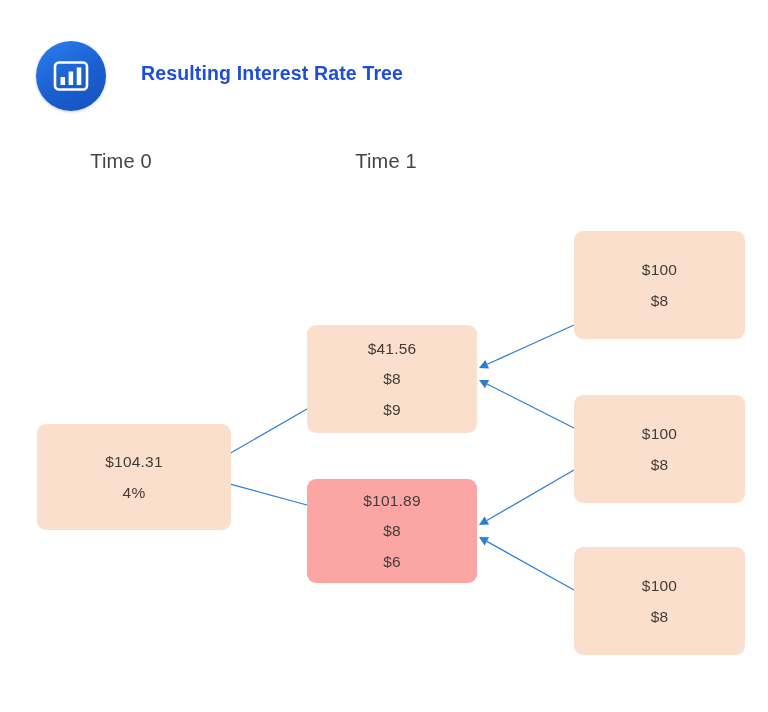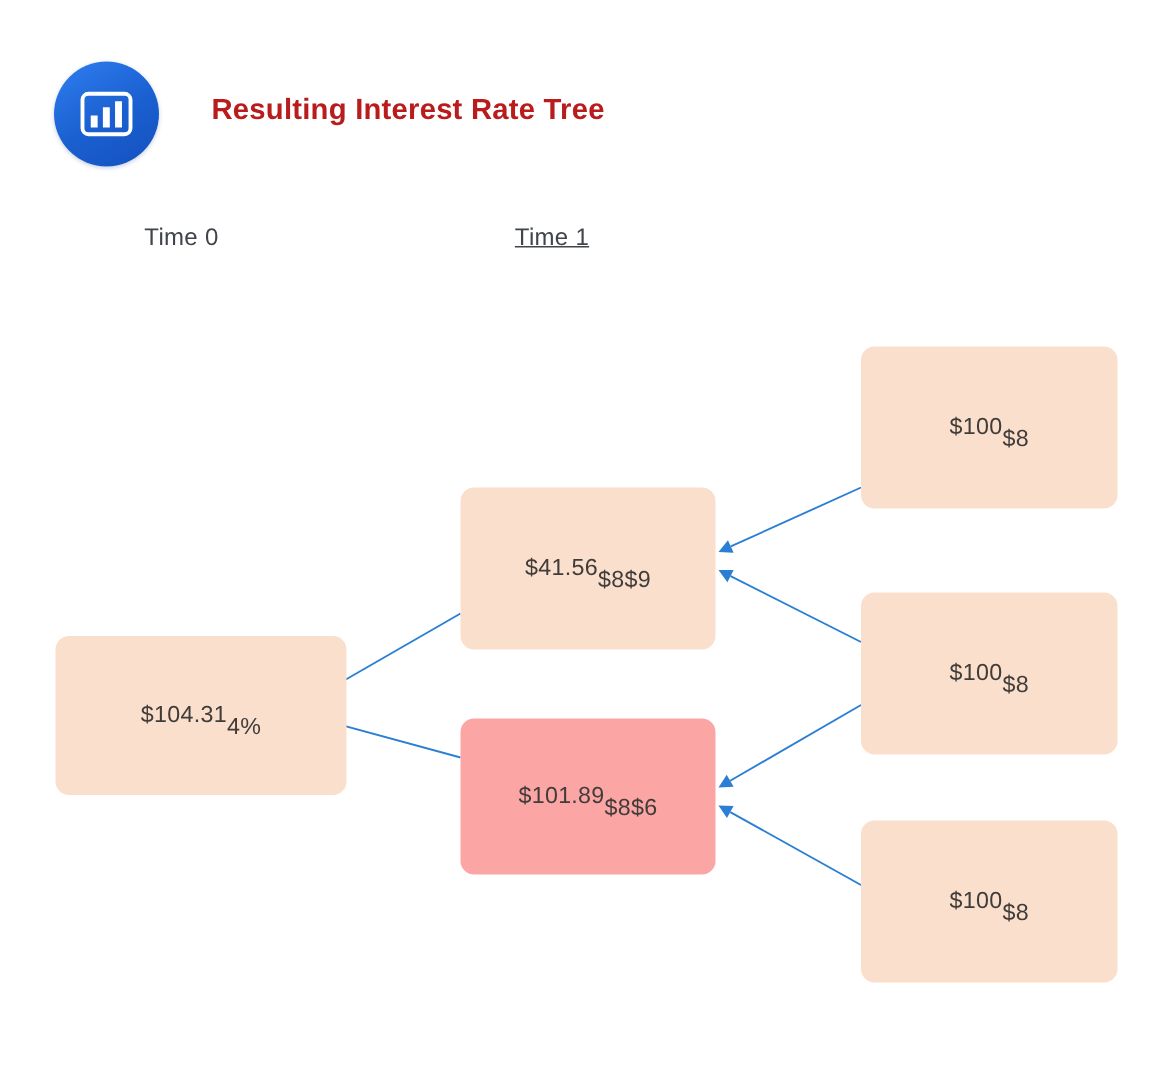--- a/index.html
+++ b/index.html
@@ -42,29 +42,29 @@
     position: absolute;
     left: 0;
     top: 0;
   }
   .page-title {
     position: absolute;
     left: 141px;
     top: 62px;
     font-size: 19.5px;
     font-weight: bold;
-    color: #b91c1c;
+    color: #1d4ed8;
     letter-spacing: 0.15px;
     white-space: nowrap;
   }
 
   
   .col-header {
     position: absolute;
-    font-size: 16px;
+    font-size: 20px;
     font-weight: normal;
     color: #40444b;
     letter-spacing: 0.2px;
     white-space: nowrap;
     text-align: center;
   }
 
   
   #arrow-layer {
     position: absolute;
@@ -74,21 +74,21 @@
     height: 712px;
     pointer-events: none;
   }
 
   
   .node {
     position: absolute;
     background: #fbdfcd;
     border-radius: 9px;
     display: flex;
-    flex-direction: row;
+    flex-direction: column;
     align-items: center;
     justify-content: center;
     box-sizing: border-box;
   }
   .node .line {
     font-size: 15.5px;
     color: #403c39;
     letter-spacing: 0.2px;
     line-height: 1;
     white-space: nowrap;
@@ -111,21 +111,21 @@
         <rect x="19" y="21.5" width="32" height="27" rx="4" ry="4" fill="none" stroke="#ffffff" stroke-width="2.6"></rect>
         <rect x="24.5" y="36" width="4.6" height="8" fill="#ffffff"></rect>
         <rect x="32.6" y="30.5" width="4.6" height="13.5" fill="#ffffff"></rect>
         <rect x="40.7" y="26.5" width="4.6" height="17.5" fill="#ffffff"></rect>
       </svg>
     </div>
     <div class="page-title">Resulting Interest Rate Tree</div>
   </div>
 
   <div class="col-header" style="left:21px; top:150px; width:200px;">Time 0</div>
-  <div class="col-header" style="left:268px; top:150px; width:200px;text-decoration:underline;">Time 1</div>
+  <div class="col-header" style="left:286px; top:150px; width:200px;">Time 1</div>
 
   <svg id="arrow-layer" width="768" height="712" viewBox="0 0 768 712" aria-hidden="true">
       <g>
         <line x1="307" y1="409" x2="215.79960211186753" y2="461.50931999619746" stroke="#2a7fd4" stroke-width="1.25"></line>
         <polygon points="208,466 213.50436566547958,457.52285669457626 218.09483855825547,465.49578329781866" fill="#2a7fd4"></polygon>
       </g>
       <g>
         <line x1="307" y1="505" x2="216.6828743911396" y2="480.368056652129" stroke="#2a7fd4" stroke-width="1.25"></line>
         <polygon points="208,478 217.8932144577833,475.9301430744354 215.47253432449588,484.80597022982255" fill="#2a7fd4"></polygon>
       </g>

